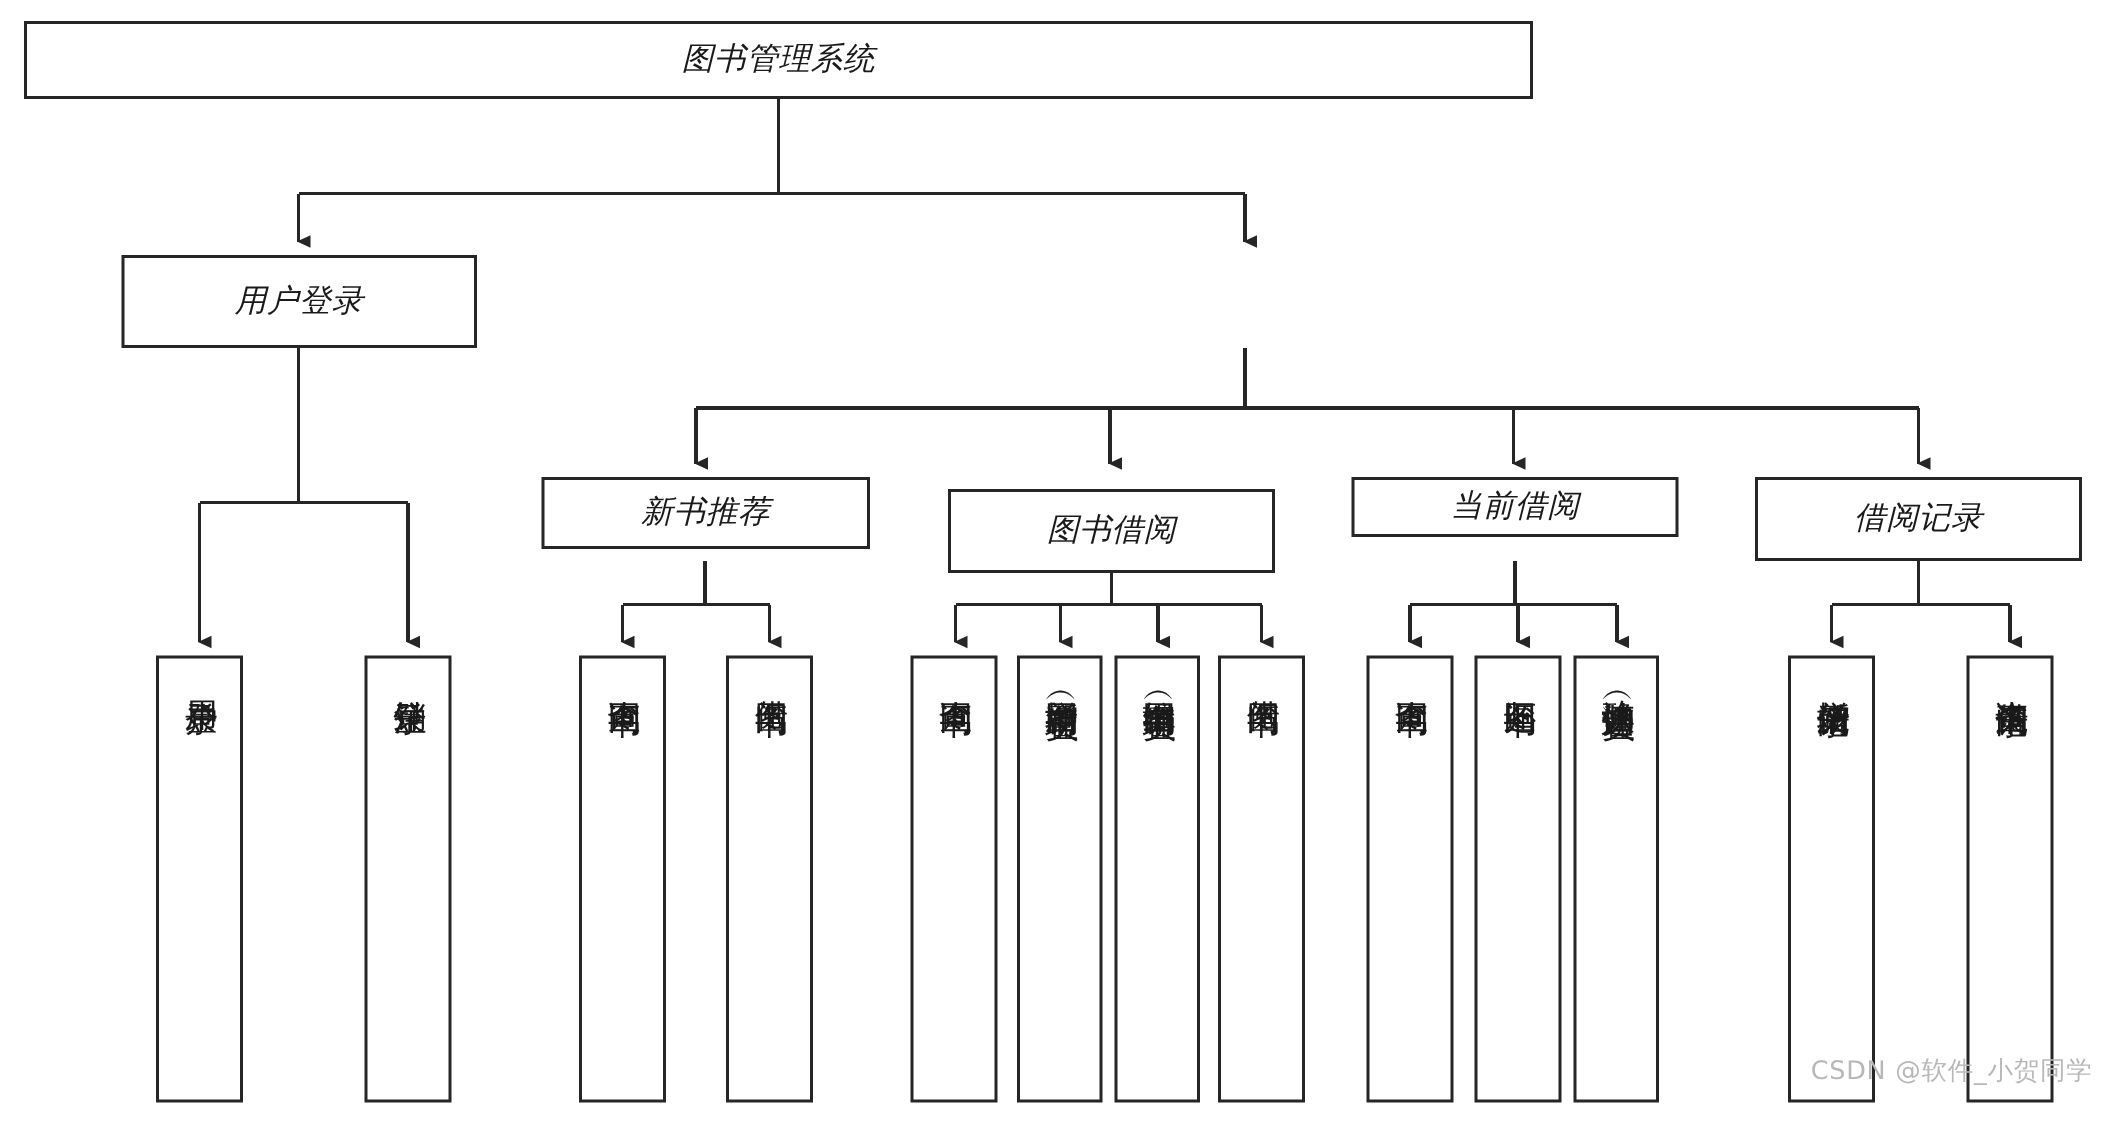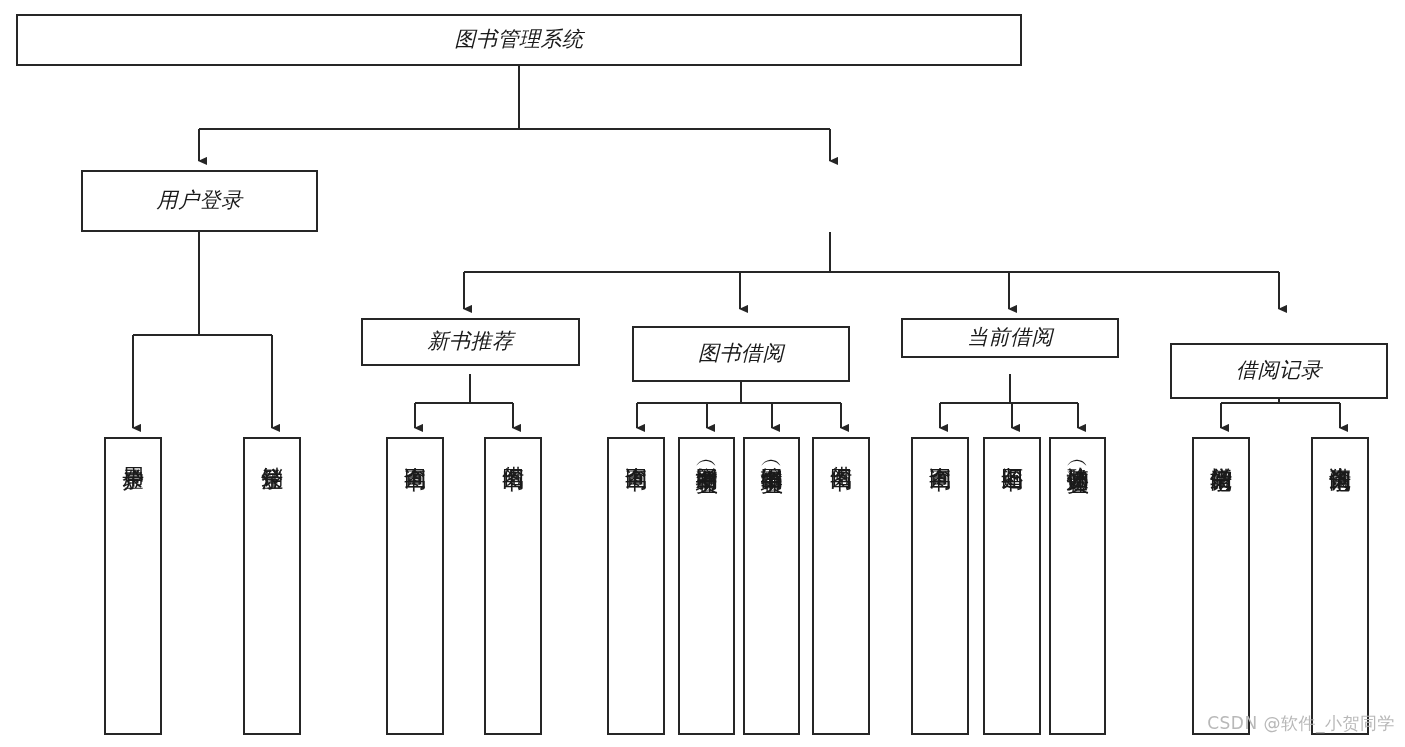--- a/index.html
+++ b/index.html
@@ -51,21 +51,21 @@
     writing-mode: vertical-rl;
     text-orientation: upright;
     font-size: 22px;
     line-height: 1.12;
     letter-spacing: 1px;
     white-space: nowrap;
   }
   #watermark {
     position: absolute;
     right: 10px;
-    bottom: 12px;
+    bottom: 22px;
     font-size: 17px;
     color: #b8b8b8;
     letter-spacing: 0.5px;
     white-space: nowrap;
     pointer-events: none;
   }
 </style>
 </head>
 <body>
 
@@ -134,21 +134,21 @@
 
   <div class="node horizontal" id="node-l3-0" style="left: 361px; top: 318px; width: 219px; height: 48px;">
     <span class="node-label">新书推荐</span>
   </div>
   <div class="node horizontal" id="node-l3-1" style="left: 632px; top: 310px; width: 218px; height: 56px; margin-top: 16px;">
     <span class="node-label">图书借阅</span>
   </div>
   <div class="node horizontal" id="node-l3-2" style="left: 901px; top: 318px; width: 218px; height: 40px;">
     <span class="node-label">当前借阅</span>
   </div>
-  <div class="node horizontal" id="node-l3-3" style="left: 1170px; top: 318px; width: 218px; height: 56px; margin-top: 25px;">
+  <div class="node horizontal" id="node-l3-3" style="left: 1170px; top: 318px; width: 218px; height: 56px;">
     <span class="node-label">借阅记录</span>
   </div>
 
   <div class="node vertical" id="node-leaf-0" style="left: 104px; top: 437px; width: 58px; height: 298px;">
     <span class="node-label">用户登录</span>
   </div>
   <div class="node vertical" id="node-leaf-1" style="left: 243px; top: 437px; width: 58px; height: 298px;">
     <span class="node-label">注销登录</span>
   </div>
   <div class="node vertical" id="node-leaf-2" style="left: 386px; top: 437px; width: 58px; height: 298px;">

